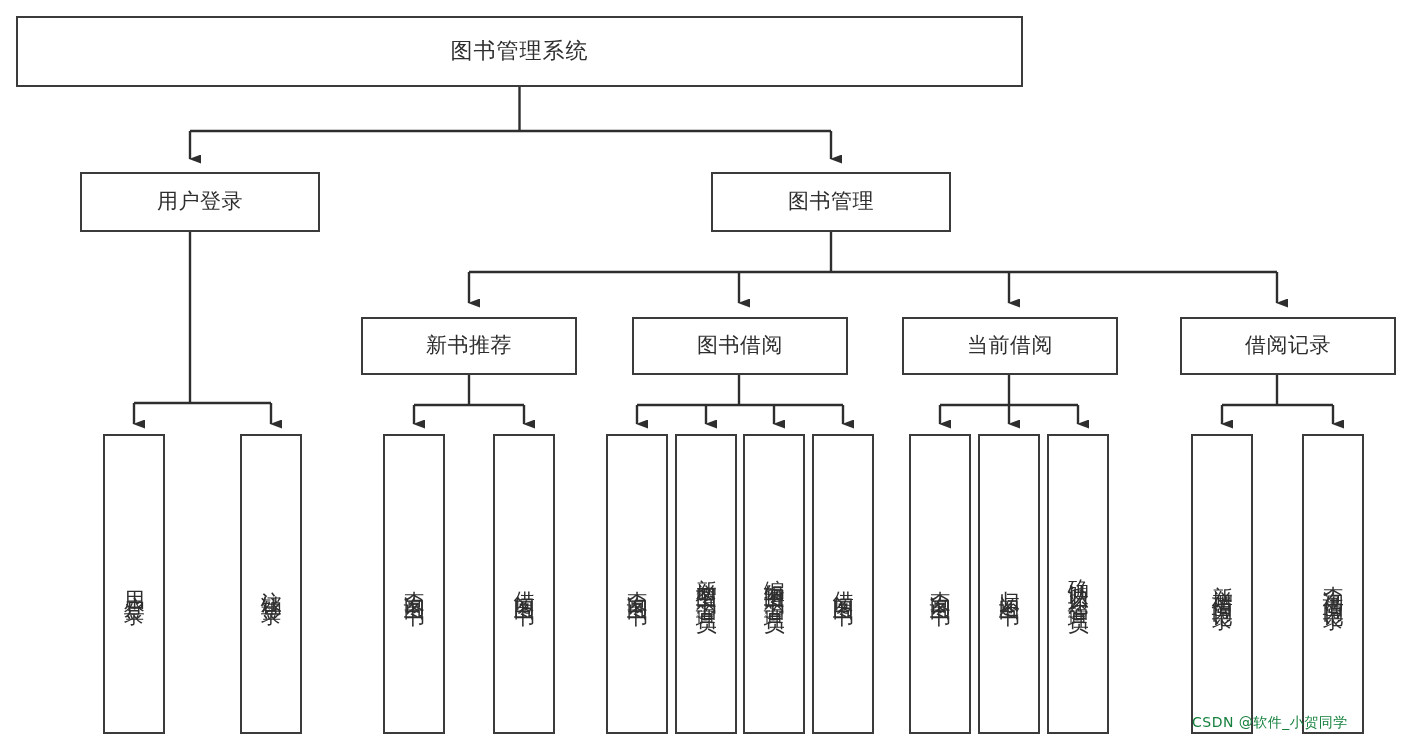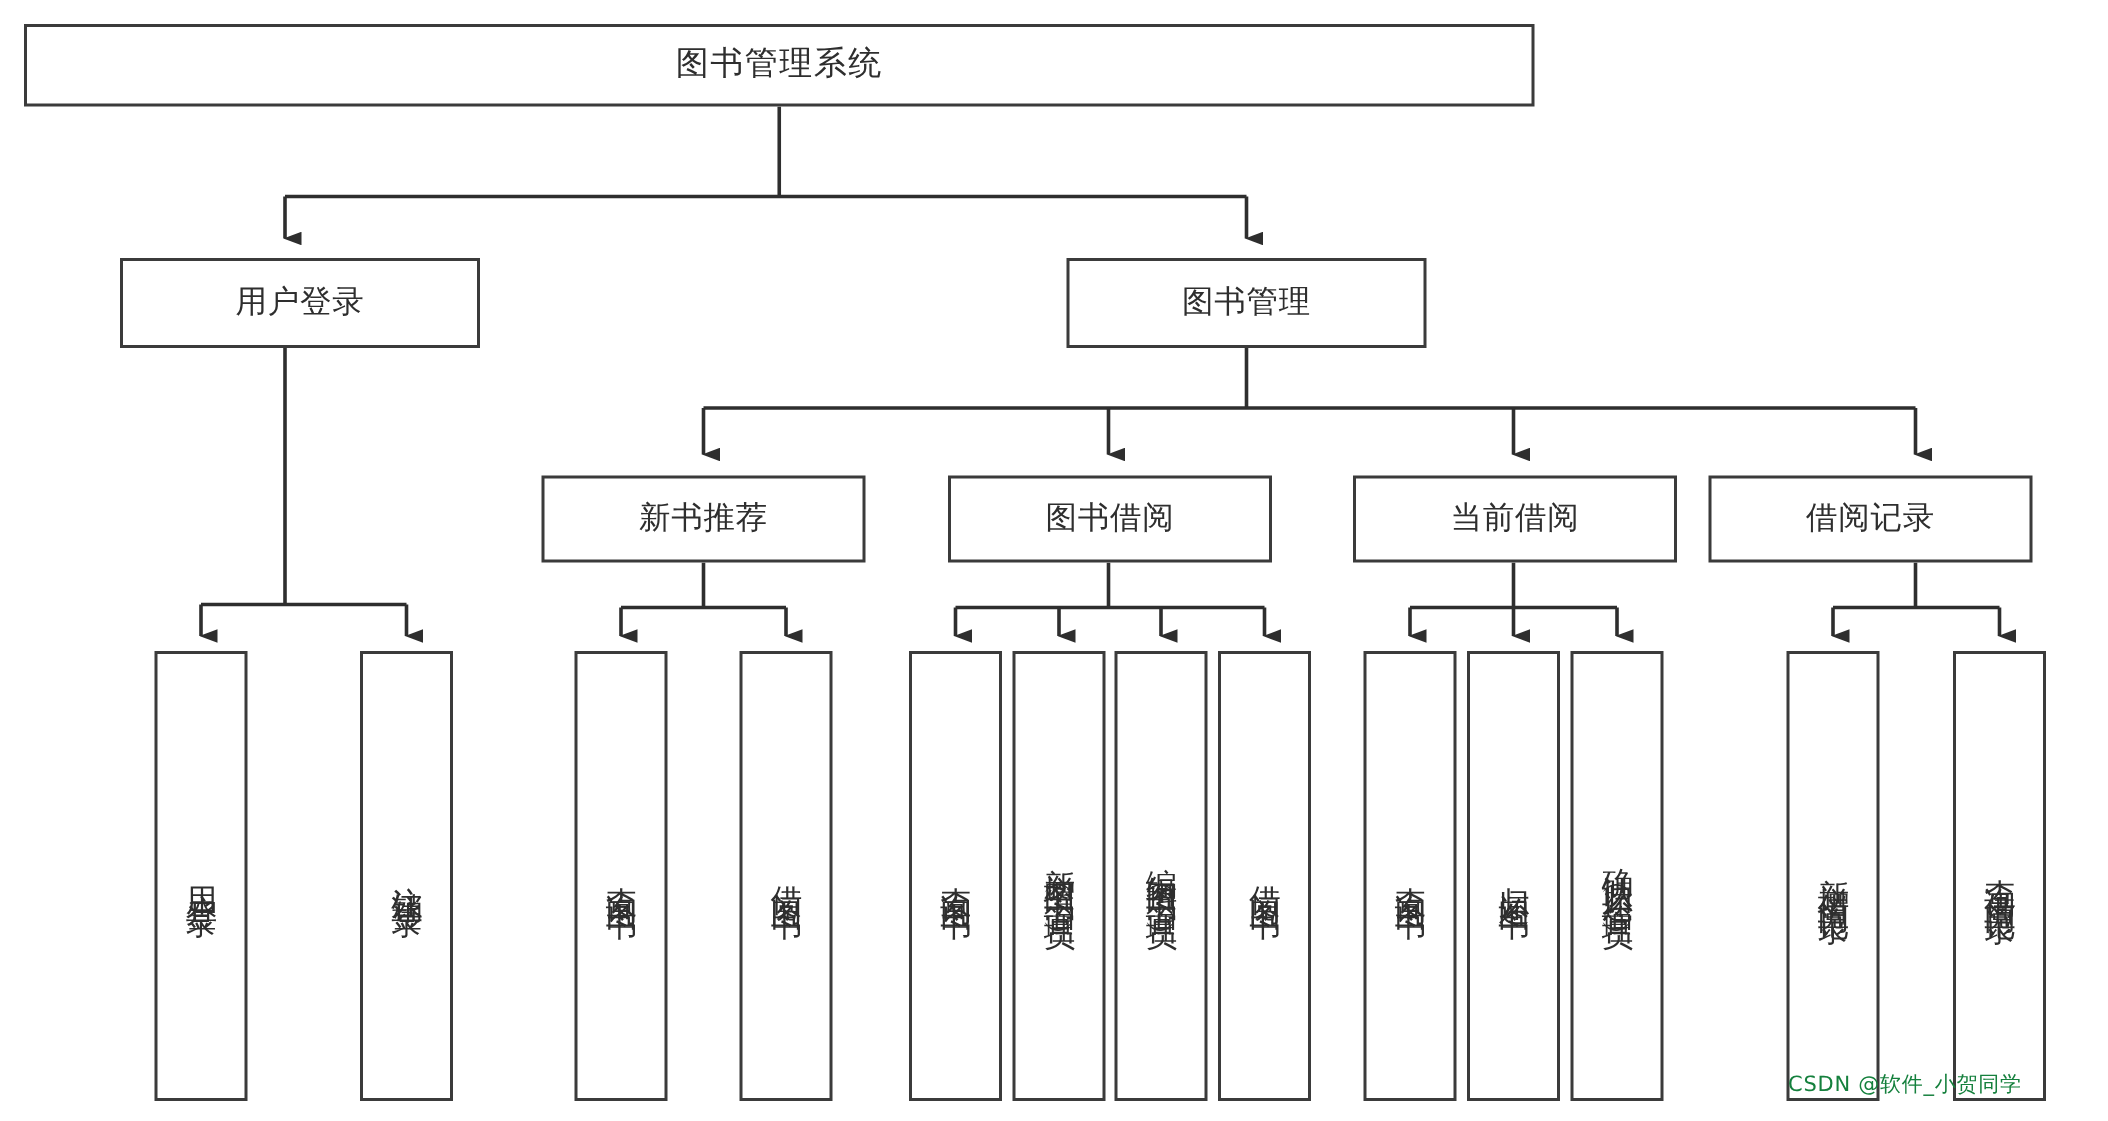--- a/index.html
+++ b/index.html
@@ -126,21 +126,21 @@
       <path d="M 1009,405 L 1009,424" marker-end="url(#arrowhead)"></path>
       <path d="M 1078,405 L 1078,424" marker-end="url(#arrowhead)"></path>
 
       <path d="M 1277,375 L 1277,405"></path>
       <path d="M 1222,405 L 1333,405"></path>
       <path d="M 1222,405 L 1222,424" marker-end="url(#arrowhead)"></path>
       <path d="M 1333,405 L 1333,424" marker-end="url(#arrowhead)"></path>
     </g>
   </svg>
 
-  <div class="node root horiz" style="left:16px; top:16px; width:1007px; height:55px;">
+  <div class="node root horiz" style="left:16px; top:16px; width:1007px; height:71px;">
     <span class="node-label">图书管理系统</span>
   </div>
 
   <div class="node horiz" style="left:80px; top:172px; width:240px; height:60px;">
     <span class="node-label">用户登录</span>
   </div>
 
   <div class="node horiz" style="left:361px; top:317px; width:216px; height:58px;">
     <span class="node-label">新书推荐</span>
   </div>
@@ -150,21 +150,21 @@
   </div>
 
   <div class="node horiz" style="left:902px; top:317px; width:216px; height:58px;">
     <span class="node-label">当前借阅</span>
   </div>
 
   <div class="node horiz" style="left:632px; top:317px; width:216px; height:58px;">
     <span class="node-label">图书借阅</span>
   </div>
 
-  <div class="node horiz" style="left:1139px; top:317px; width:216px; height:58px;">
+  <div class="node horiz" style="left:1180px; top:317px; width:216px; height:58px;">
     <span class="node-label">借阅记录</span>
   </div>
 
   <div class="node leaf" style="left:103px; top:434px; width:62px; height:300px;">
     <span class="node-label">用户登录</span>
   </div>
 
   <div class="node leaf" style="left:240px; top:434px; width:62px; height:300px;">
     <span class="node-label">注销登录</span>
   </div>

